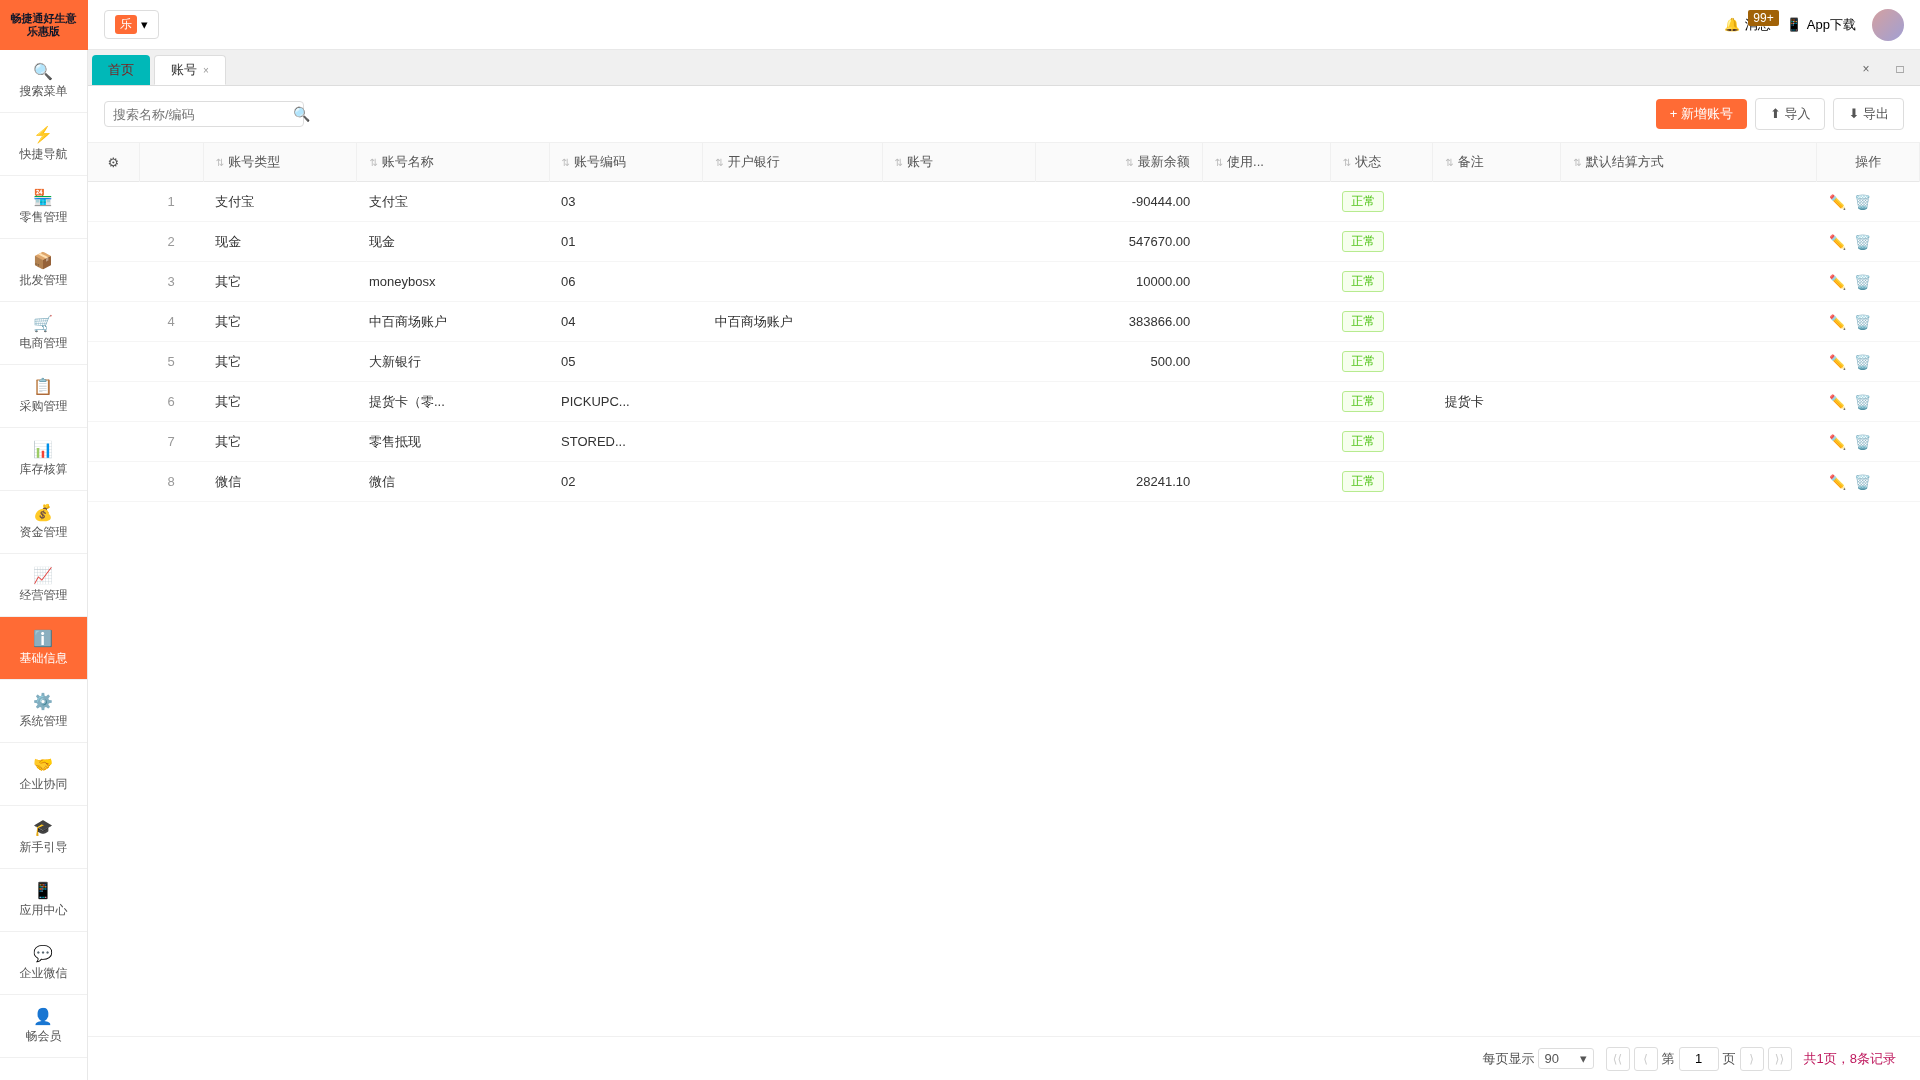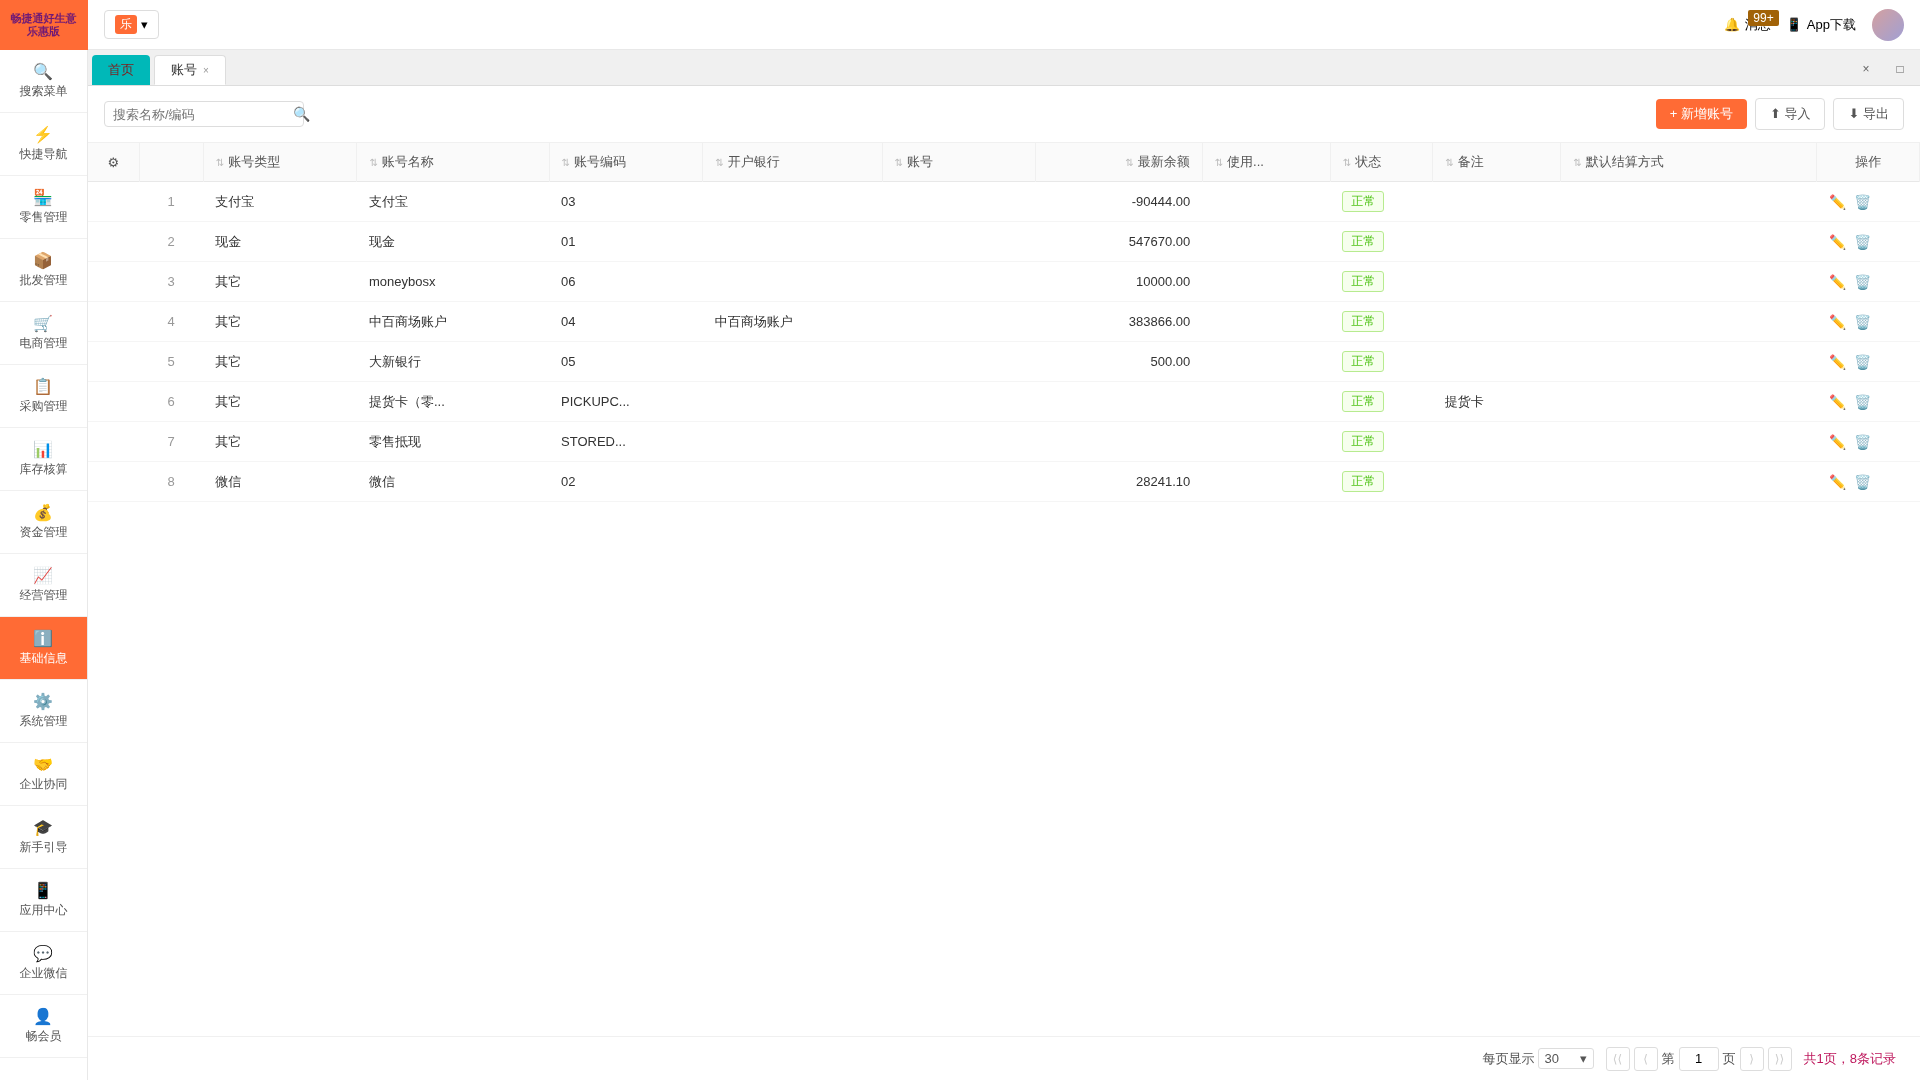--- a/index.html
+++ b/index.html
@@ -17,21 +17,21 @@
       flex-shrink: 0;
       z-index: 10;
     }
     .sidebar-logo {
       width: 88px;
       height: 50px;
       background: #ff6b35;
       display: flex;
       align-items: center;
       justify-content: center;
-      color: #701a75;
+      color: #0f172a;
       font-size: 12px;
       font-weight: bold;
     }
     .sidebar-logo-text {
       text-align: center;
       line-height: 1.2;
     }
     .sidebar-item {
       width: 100%;
       padding: 12px 4px;
@@ -702,21 +702,21 @@
       </td>
     </tr>
           </tbody>
       </table>
     </div>
 
     <div class="footer">
       <div class="page-size-select">
         <span>每页显示</span>
         <div class="page-size-box">
-          <span>30</span>
+          <span>90</span>
           <span>▾</span>
         </div>
       </div>
       <div class="pagination">
         <div class="page-btn disabled">⟨⟨</div>
         <div class="page-btn disabled">⟨</div>
         <span>第</span>
         <input class="page-input" type="text" value="1" style="">
         <span>页</span>
         <div class="page-btn disabled">⟩</div>

